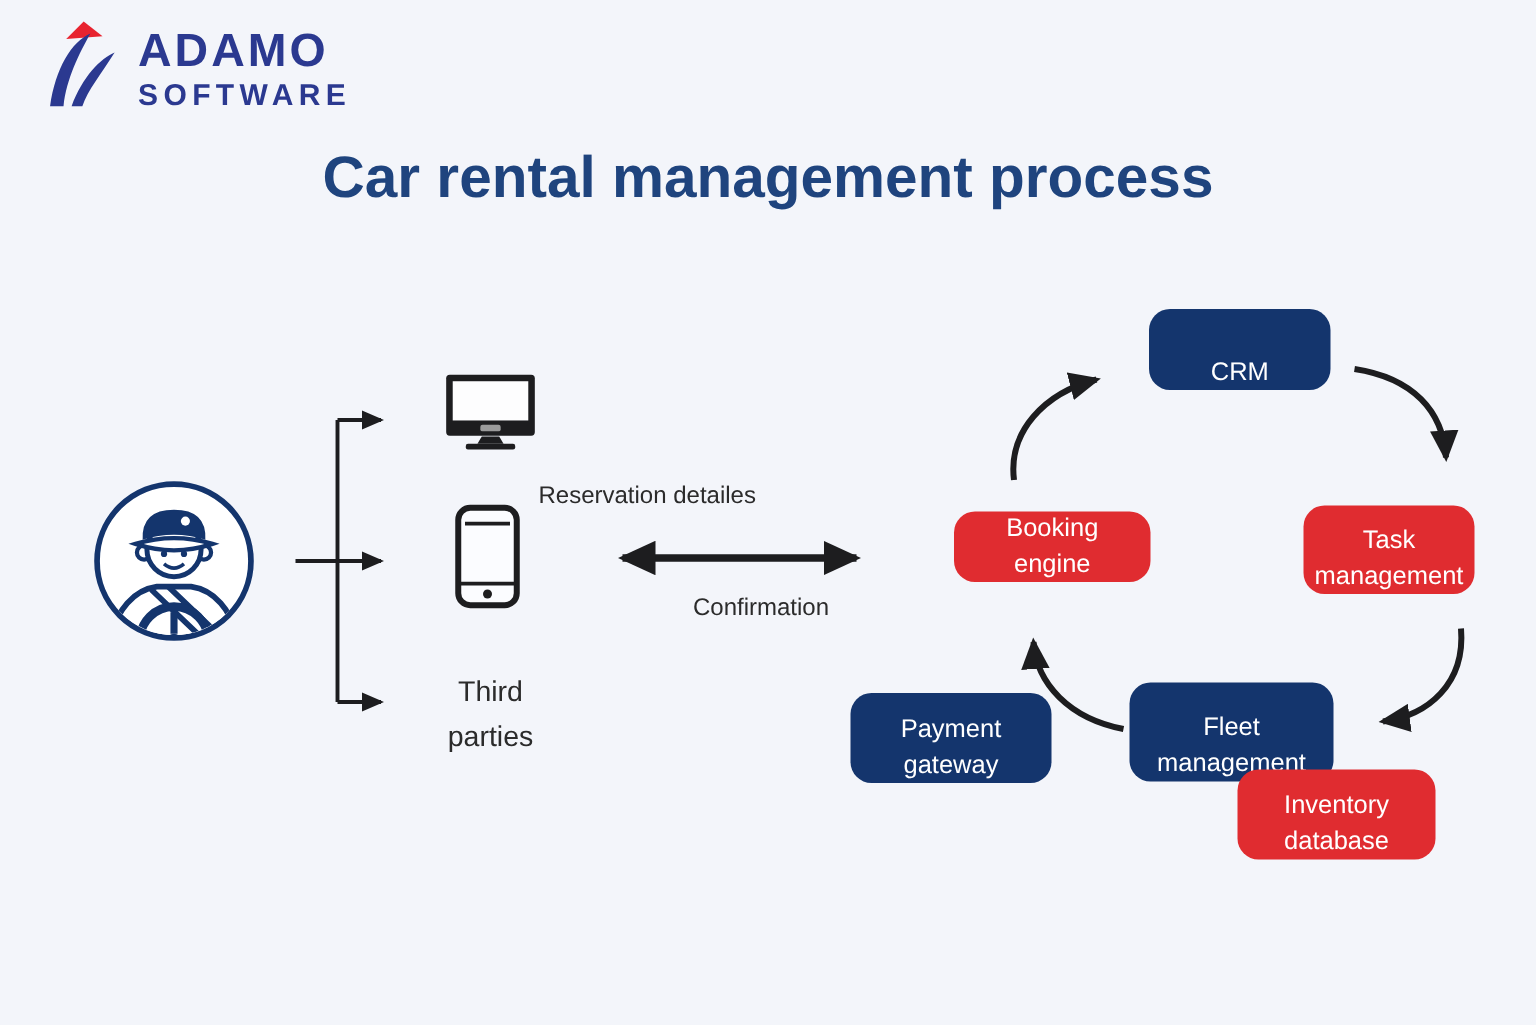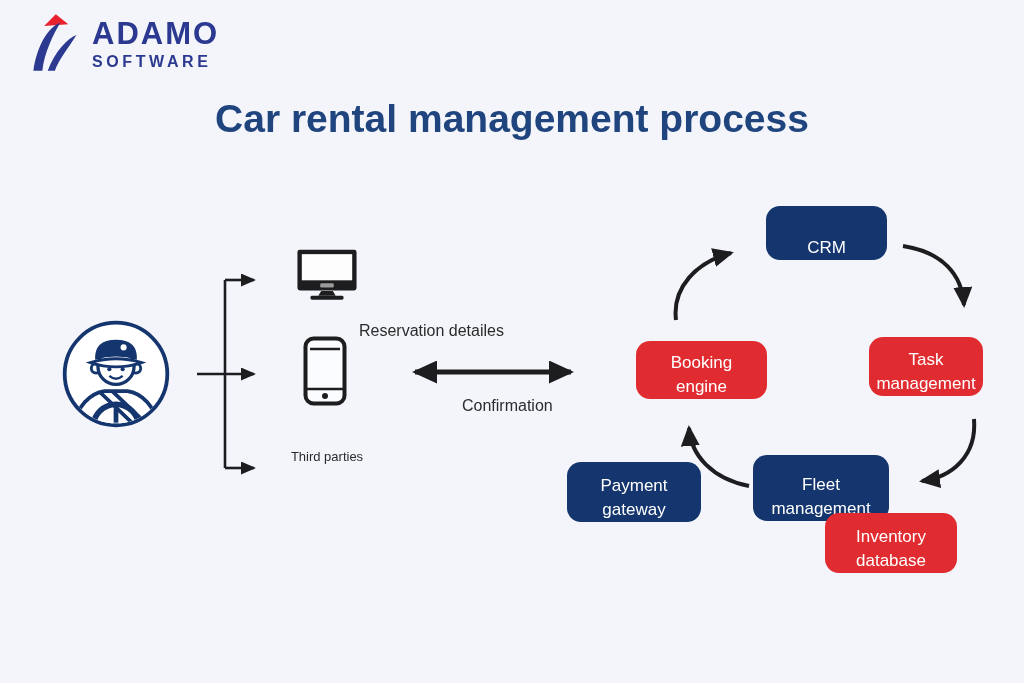--- a/index.html
+++ b/index.html
@@ -3,42 +3,42 @@
 <meta charset="utf-8">
 <style>
   html,body{margin:0;padding:0;background:#e9ecf3;}
   .canvas{position:relative;width:1024px;height:683px;background:#f3f5fa;overflow:hidden;
           font-family:"Liberation Sans",sans-serif;}
   
   .brand{position:absolute;left:28px;top:12px;display:flex;align-items:flex-start;gap:12px;}
   .brand-mark{width:52px;height:62px;}
   .brand-text{display:flex;flex-direction:column;margin-top:6px;}
   .brand-name{font-size:31px;font-weight:bold;color:#2b3990;letter-spacing:2px;line-height:1;}
-  .brand-sub{font-size:16px;font-weight:bold;color:#2b3990;letter-spacing:3.6px;margin-top:4px;}
+  .brand-sub{font-size:20px;font-weight:bold;color:#2b3990;letter-spacing:3.6px;margin-top:4px;}
   
   .page-title{position:absolute;top:97px;left:0;width:100%;text-align:center;
               font-size:39px;font-weight:bold;color:#1f447e;letter-spacing:0px;}
   
   .node{position:absolute;border-radius:14px;color:#ffffff;display:flex;align-items:flex-end;
         justify-content:center;text-align:center;font-size:17px;line-height:1.42;
         padding:0 12px;box-sizing:border-box;}
   .node.navy{background:#14356d;}
   .node.red{background:#e02c30;}
   .n-crm{left:766px;top:206px;width:121px;height:54px;}
-  .n-booking{left:636px;top:341px;width:131px;height:58px;}
+  .n-booking{left:636px;top:341px;width:131px;height:47px;}
   .n-task{left:869px;top:337px;width:114px;height:59px;}
   .n-fleet{left:753px;top:455px;width:136px;height:66px;}
   .n-payment{left:567px;top:462px;width:134px;height:60px;}
   .n-inventory{left:825px;top:513px;width:132px;height:60px;z-index:2;}
   
   .msg{position:absolute;color:#2b2b2b;font-size:16px;}
   .l-reservation{left:359px;top:322px;}
   .l-confirmation{left:462px;top:397px;}
   .l-third{position:absolute;left:277px;top:447px;width:100px;text-align:center;
-           color:#2b2b2b;font-size:13px;line-height:1.6;}
+           color:#2b2b2b;font-size:19px;line-height:1.6;}
   
   .person-icon{position:absolute;left:59px;top:317px;width:114px;height:114px;}
   .monitor-icon{position:absolute;left:296px;top:248px;width:62px;height:53px;}
   .phone-icon{position:absolute;left:303px;top:336px;width:44px;height:70px;}
   .overlay{position:absolute;left:0;top:0;pointer-events:none;}
 </style>
 </head>
 <body>
 
 <div class="canvas">

